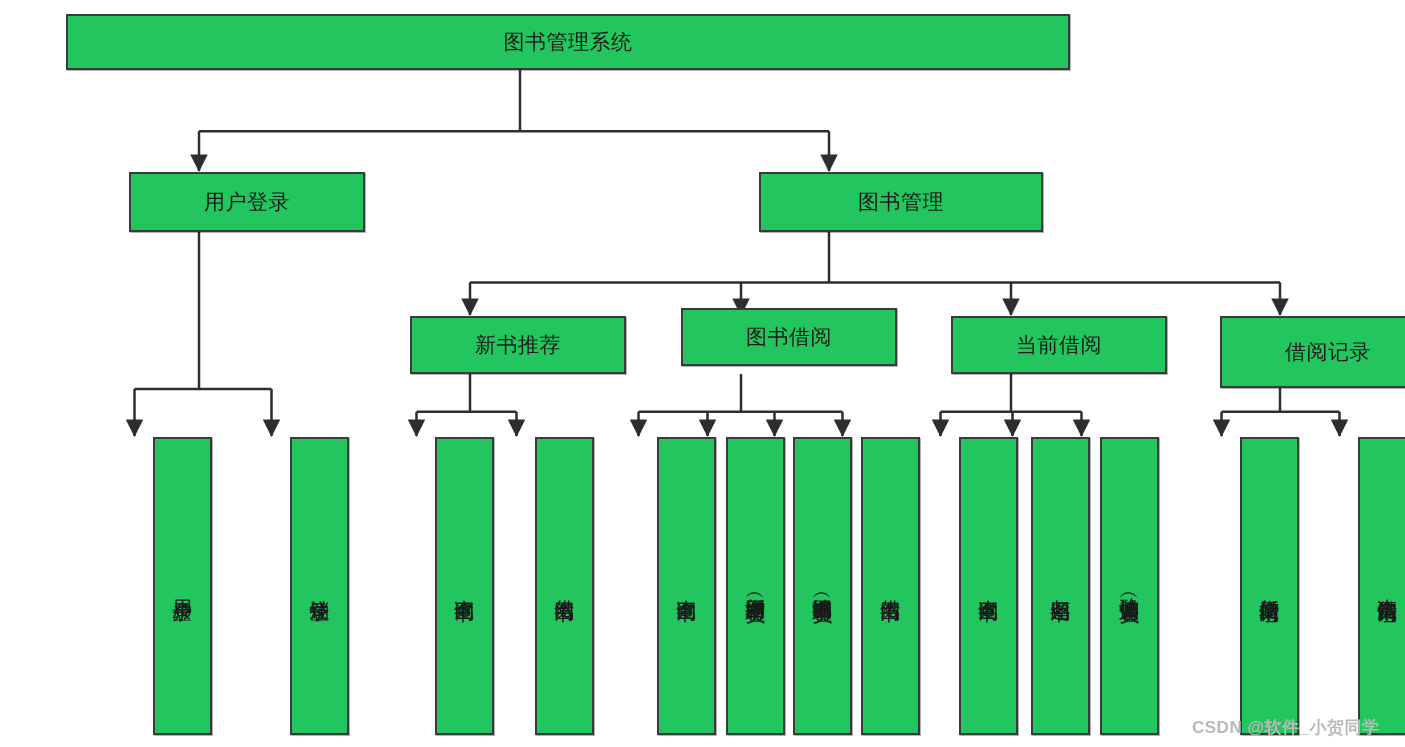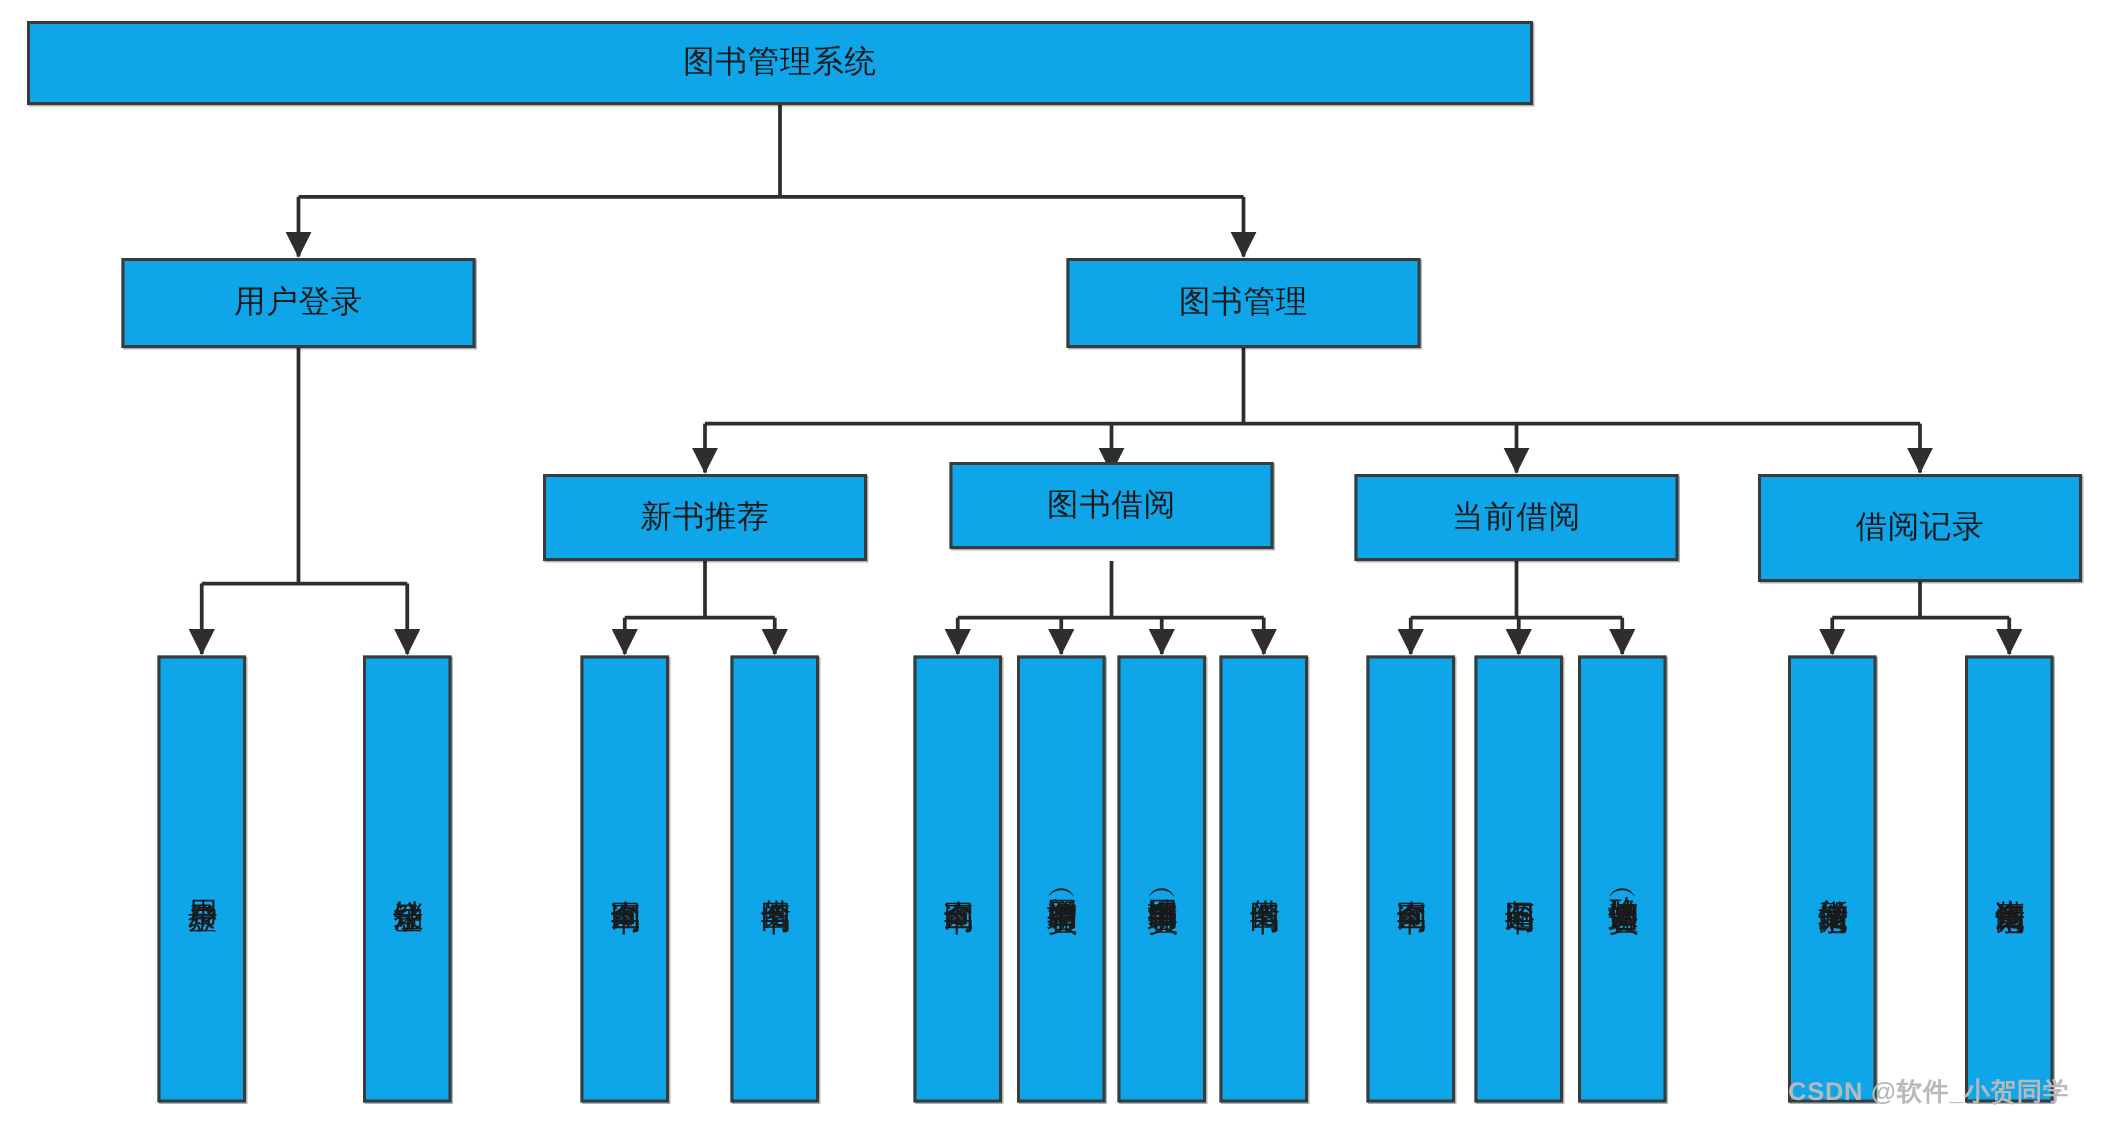--- a/index.html
+++ b/index.html
@@ -23,26 +23,27 @@
     left: 0;
     top: 0;
     width: 1405px;
     height: 747px;
     pointer-events: none;
   }
   .node {
     position: absolute;
     box-sizing: border-box;
     border: 2px solid #3a3a3a;
-    background: #0ea5e9;
+    background: #22c55e;
     color: #1a1a1a;
     display: flex;
     align-items: center;
     justify-content: center;
     box-shadow: 1px 1px 0 rgba(0,0,0,0.30);
+    margin-left: 48px;
   }
   .node-h .node-label {
     font-size: 21px;
     line-height: 1.1;
     letter-spacing: 0.5px;
     white-space: nowrap;
   }
   .node-v {
     align-items: center;
     justify-content: center;
@@ -111,21 +112,21 @@
       </g>
   </svg>
 
   <div id="nodes">
       <div class="node node-h" style="left: 18px; top: 14px; width: 1004px; height: 56px;">
         <span class="node-label">图书管理系统</span>
       </div>
       <div class="node node-h" style="left: 81px; top: 172px; width: 236px; height: 60px;">
         <span class="node-label">用户登录</span>
       </div>
-      <div class="node node-h" style="left: 711px; top: 172px; width: 236px; height: 60px;">
+      <div class="node node-h" style="left: 711px; top: 172px; width: 284px; height: 60px;">
         <span class="node-label">图书管理</span>
       </div>
       <div class="node node-h" style="left: 362px; top: 316px; width: 216px; height: 58px;">
         <span class="node-label">新书推荐</span>
       </div>
       <div class="node node-h" style="left: 633px; top: 308px; width: 216px; height: 58px;">
         <span class="node-label">图书借阅</span>
       </div>
       <div class="node node-h" style="left: 903px; top: 316px; width: 216px; height: 58px;">
         <span class="node-label">当前借阅</span>

